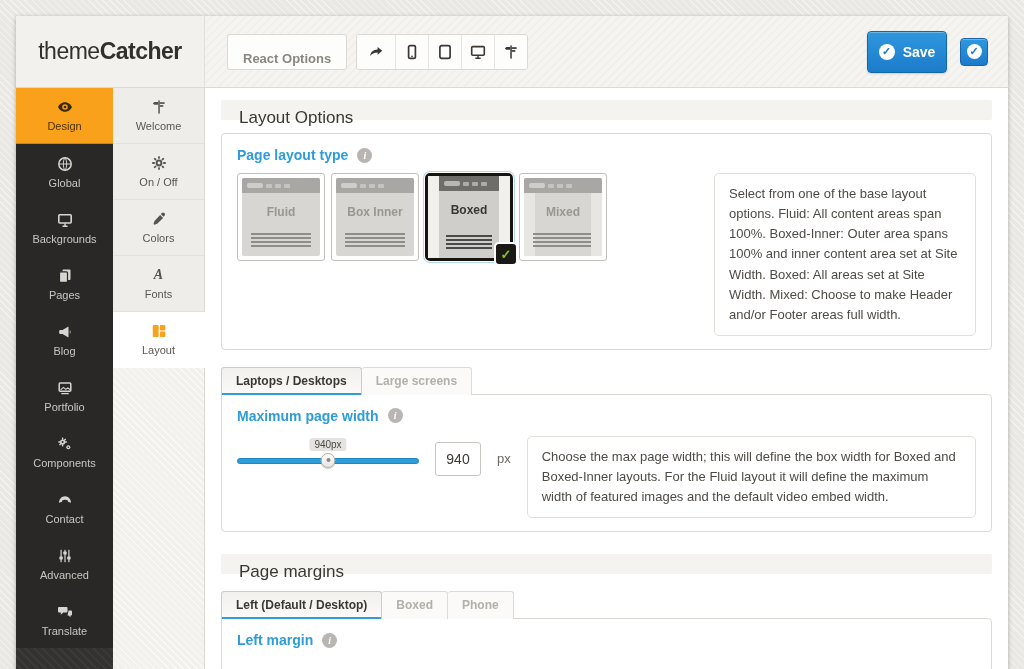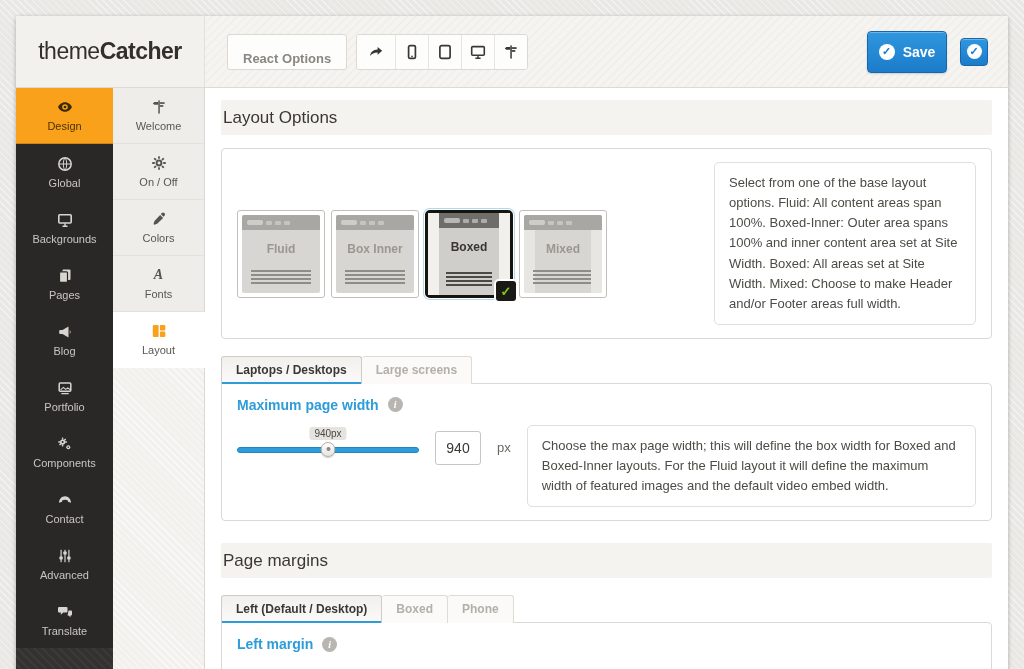--- a/index.html
+++ b/index.html
@@ -58,34 +58,34 @@
     gap:5px; color:#5a5751; font-size:11px; cursor:pointer;
     border-right:1px solid #dbd8d2; border-bottom:1px solid #e4e1dc; }
   .sb2-item .icn { height:16px; display:flex; align-items:center; color:#57544f; }
   .sb2-item.active { background:#fff; border-right:1px solid #fff; border-bottom:1px solid #fff; }
   .sb2-item.active .icn { color:#f9a11b; }
   .sb2-fill { flex:1; background:#f2f1ed; border-right:1px solid #dbd8d2;
     background-image:repeating-linear-gradient(45deg, rgba(255,255,255,.6) 0 1px, transparent 1px 5px); }
 
   
   .main { flex:1; background:#fff; padding:12px 16px 0 16px; }
-  .section-bar { background:#f4f3ef; border-radius:2px; height:35px; line-height:35px;
-    padding:0 2px; font-size:17px; color:#3b3834; margin-bottom:13px; }
+  .section-bar { background:#f4f3ef; border-radius:2px; height:20px; line-height:35px;
+    padding:0 18px; font-size:17px; color:#3b3834; margin-bottom:13px; }
   .panel { border:1px solid #dcd9d4; border-radius:4px; padding:13px 15px; background:#fff; }
   .label-row { display:flex; align-items:center; gap:9px; margin-bottom:10px; }
   .blue-label { color:#2d9cd8; font-weight:700; font-size:14px; }
   .info-icon { width:15px; height:15px; border-radius:50%; background:#b9b6b1; color:#fff;
     display:inline-flex; align-items:center; justify-content:center;
     font-family:"Liberation Serif", serif; font-style:italic; font-weight:700; font-size:10px; cursor:pointer; }
   .info-icon::after { content:"i"; }
 
   
   .thumbs-row { display:flex; gap:6px; align-items:flex-start; }
   .thumb { width:88px; height:88px; border:1px solid #c2bfba; border-radius:3px; background:#fff;
-    padding:4px; position:relative; cursor:pointer;margin-top:48px; }
+    padding:4px; position:relative; cursor:pointer; }
   .mock { height:100%; background:#d7d6d3; border-radius:2px; position:relative; overflow:hidden; }
   .mock-head { height:15px; background:#a9a7a3; display:flex; align-items:center; gap:3px; padding:0 5px; }
   .blob { width:16px; height:5px; background:#cecdc9; border-radius:2px; }
   .dot { width:6px; height:4px; background:#c5c4c0; border-radius:1px; }
   .mock-label { text-align:center; margin-top:12px; font-size:12px; font-weight:700; color:#9a978f; }
   .mock-lines { position:absolute; left:11%; right:11%; bottom:9px; }
   .mock-lines i { display:block; height:2px; background:#8f8d88; margin-top:2px; }
   .thumb.v-mixed .mock::before, .thumb.v-mixed .mock::after { content:""; position:absolute; top:15px; bottom:0; width:11px; background:#e7e6e3; }
   .thumb.v-mixed .mock::before { left:0; } .thumb.v-mixed .mock::after { right:0; }
   .thumb.selected { border:3px solid #16140f; border-radius:5px; padding:0;
@@ -350,20 +350,24 @@
         <span>Layout</span>
       </div>
       <div class="sb2-fill"></div>
     </nav>
 
     <main class="main">
 
       <div class="section-bar">Layout Options</div>
 
       <div class="panel">
+        <div class="label-row">
+          <span class="blue-label">Page layout type</span>
+          <span class="info-icon"></span>
+        </div>
         <div class="thumbs-row">
           <div class="thumb v-fluid">
             <div class="mock">
               <div class="mock-head">
                   <span class="blob"></span>
                   <span class="dot"></span>
                   <span class="dot"></span>
                   <span class="dot"></span>
                 </div>
               <div class="mock-label">Fluid</div>

